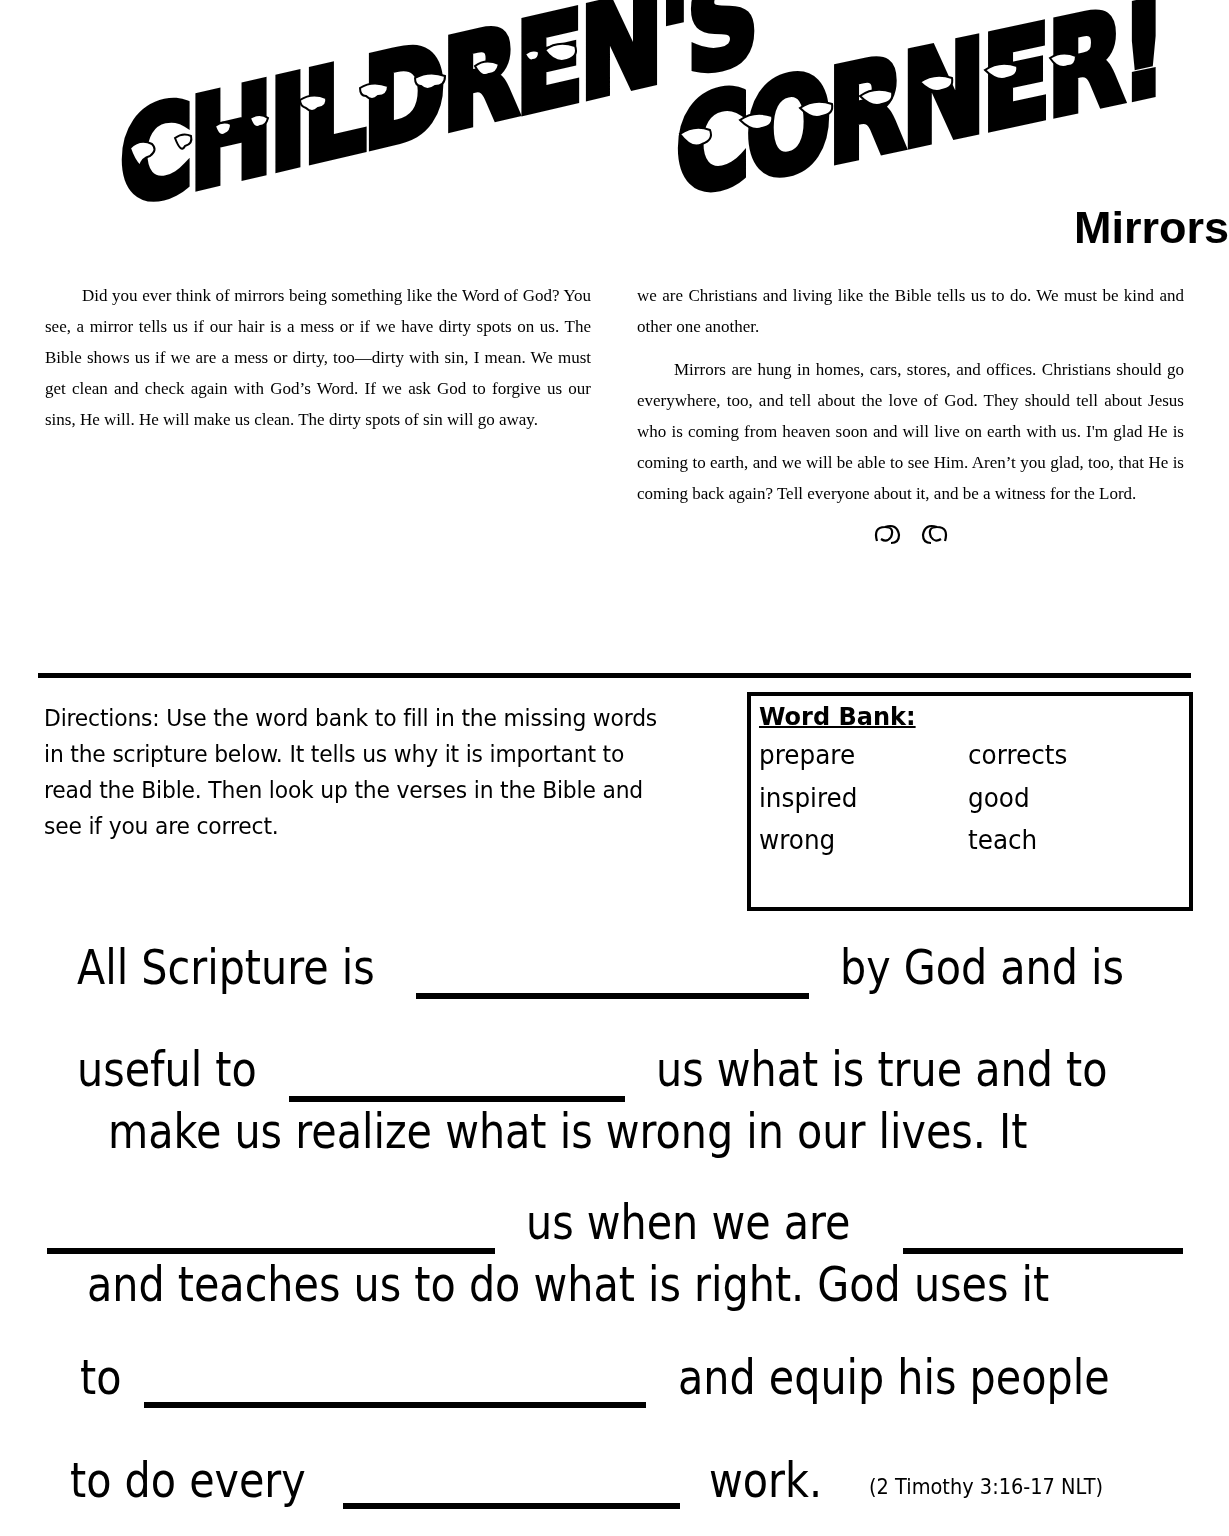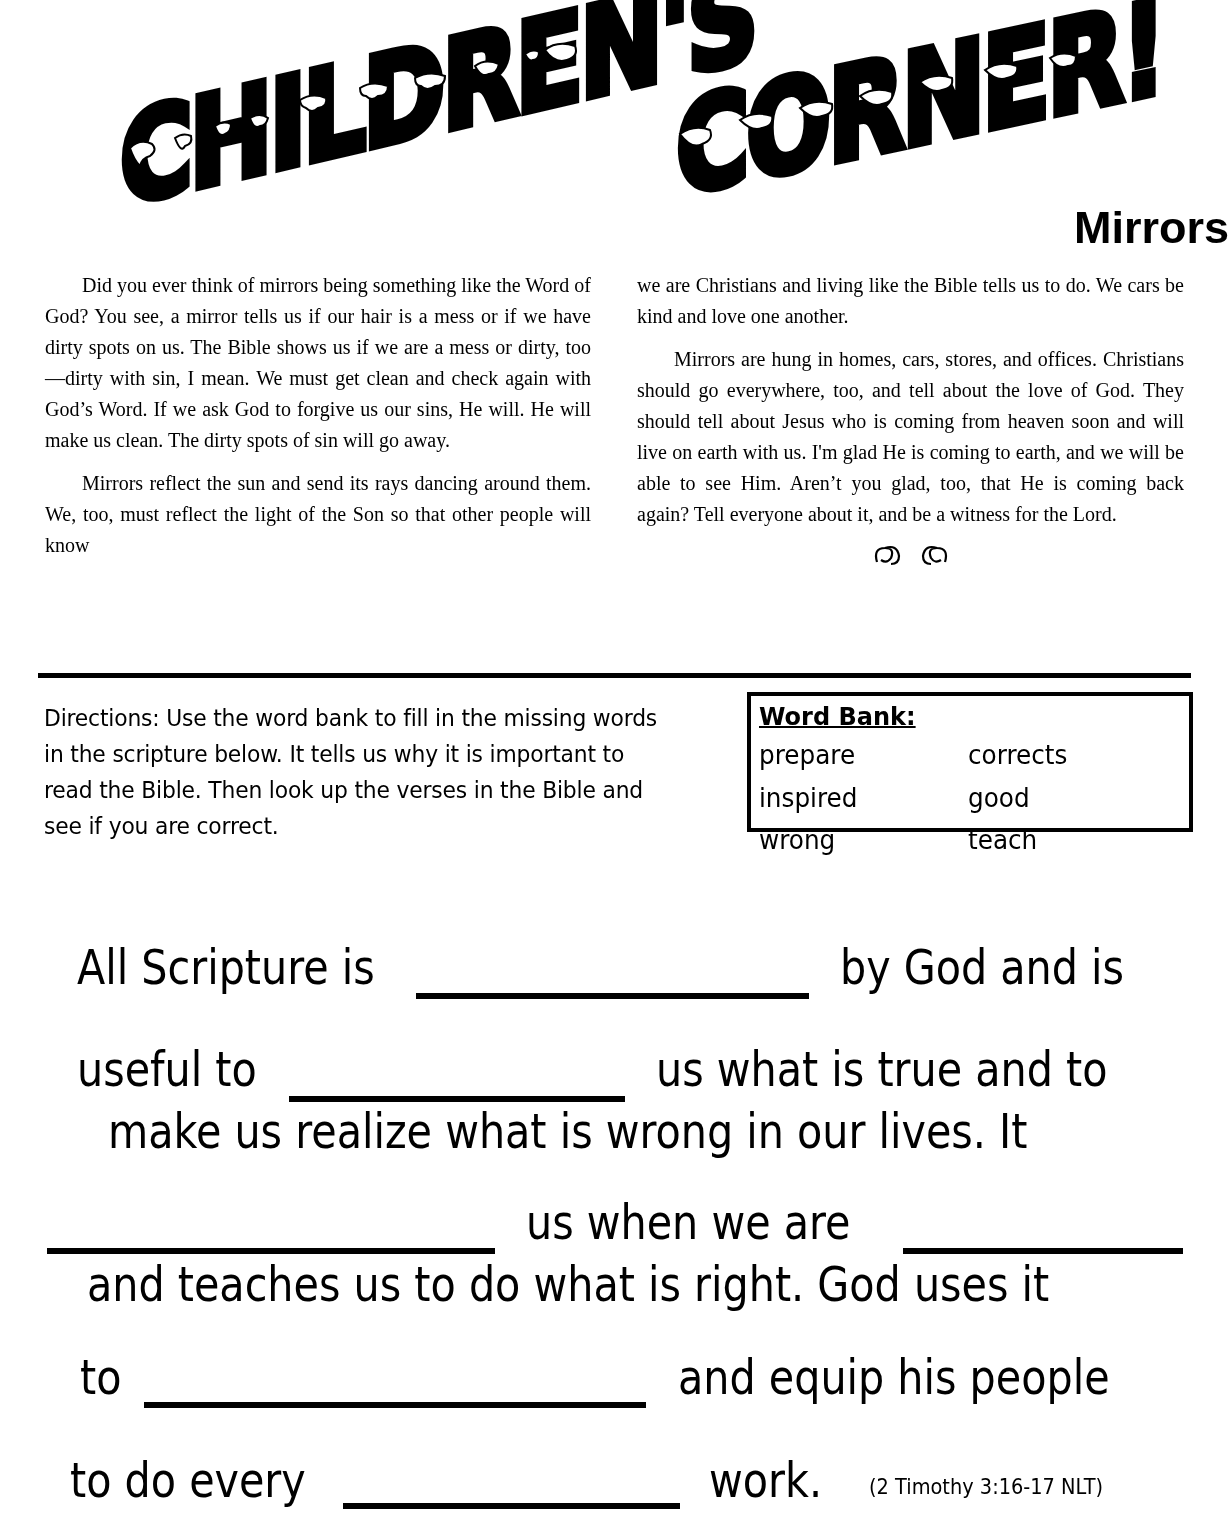--- a/index.html
+++ b/index.html
@@ -11,23 +11,23 @@
 
     .page-title {
       position: absolute; left: 0; width: 1229px; top: 198px;
       text-align: right;
       font-family: "Liberation Sans", sans-serif;
       font-weight: bold; font-size: 45px; line-height: 60px;
     }
 
     
     .col {
-      position: absolute; top: 270px;
+      position: absolute; top: 280px;
       font-family: "Liberation Serif", serif;
-      font-size: 20px; line-height: 31px;
+      font-size: 17px; line-height: 31px;
       text-align: justify;
     }
     .col-left { left: 45px; width: 546px; }
     .col-right { left: 637px; width: 547px; }
     .col p { margin-bottom: 12px; }
     .col p.indent { text-indent: 37px; }
     .col p.noindent { text-indent: 0; }
     .ornament {
       text-align: center; font-size: 26px; line-height: 30px; margin-top: 6px;
       font-family: "DejaVu Serif", serif;
@@ -42,21 +42,21 @@
     .directions {
       position: absolute; left: 44px; top: 700px; width: 680px;
       font-family: "DejaVu Sans", sans-serif;
       font-size: 23.5px; line-height: 36px;
       transform: scaleX(0.93); transform-origin: left top;
       letter-spacing: -0.2px;
     }
 
     
     .wordbank {
-      position: absolute; left: 747px; top: 692px; width: 446px; height: 140px;
+      position: absolute; left: 747px; top: 692px; width: 446px; height: 219px;
       border: 4px solid #000;
       font-family: "DejaVu Sans", sans-serif;
       padding: 4px 8px 0 8px;
     }
     .wb-title {
       font-weight: bold; font-size: 24px; line-height: 34px;
       text-decoration: underline; text-decoration-thickness: 2px;
     }
     .wb-grid {
       display: grid; grid-template-columns: 220px 200px;
@@ -113,25 +113,24 @@
       <path d="M985 70 q14 -10 32 -4 q2 10 -10 12 q-10 4 -22 -8z"></path>
       <path d="M1050 58 q12 -8 26 -2 q0 10 -8 10 q-10 4 -18 -8z"></path>
     </g>
   </svg>
 </div>
 
 <div class="page-title">Mirrors</div>
 
 <div class="col col-left">
   <p class="indent">Did you ever think of mirrors being something like the Word of God? You see, a mirror tells us if our hair is a mess or if we have dirty spots on us. The Bible shows us if we are a mess or dirty, too—dirty with sin, I mean. We must get clean and check again with God’s Word. If we ask God to forgive us our sins, He will. He will make us clean. The dirty spots of sin will go away.</p>
-  <p class="indent" style="text-align-last: justify;">Mirrors reflect the sun and send its rays dancing around them. We, too, must reflect the light of the Son so that other people will know</p>
 </div>
 
 <div class="col col-right">
-  <p class="noindent">we are Christians and living like the Bible tells us to do. We cars be kind and love one another.</p>
+  <p class="noindent">we are Christians and living like the Bible tells us to do. We must be kind and other one another.</p>
   <p class="indent">Mirrors are hung in homes, cars, stores, and offices. Christians should go everywhere, too, and tell about the love of God. They should tell about Jesus who is coming from heaven soon and will live on earth with us. I'm glad He is coming to earth, and we will be able to see Him. Aren’t you glad, too, that He is coming back again? Tell everyone about it, and be a witness for the Lord.</p>
   <div class="ornament">
     <svg width="80" height="26" viewBox="0 0 80 26">
       <path d="M6 20 q-4 -14 8 -14 q10 0 6 10 q-4 6 -10 2 M14 6 q12 -4 14 8 q0 8 -8 8" fill="none" stroke="#000" stroke-width="2.2"></path>
       <path d="M74 20 q4 -14 -8 -14 q-10 0 -6 10 q4 6 10 2 M66 6 q-12 -4 -14 8 q0 8 8 8" fill="none" stroke="#000" stroke-width="2.2"></path>
     </svg>
   </div>
 </div>
 
 <div class="rule"></div>

